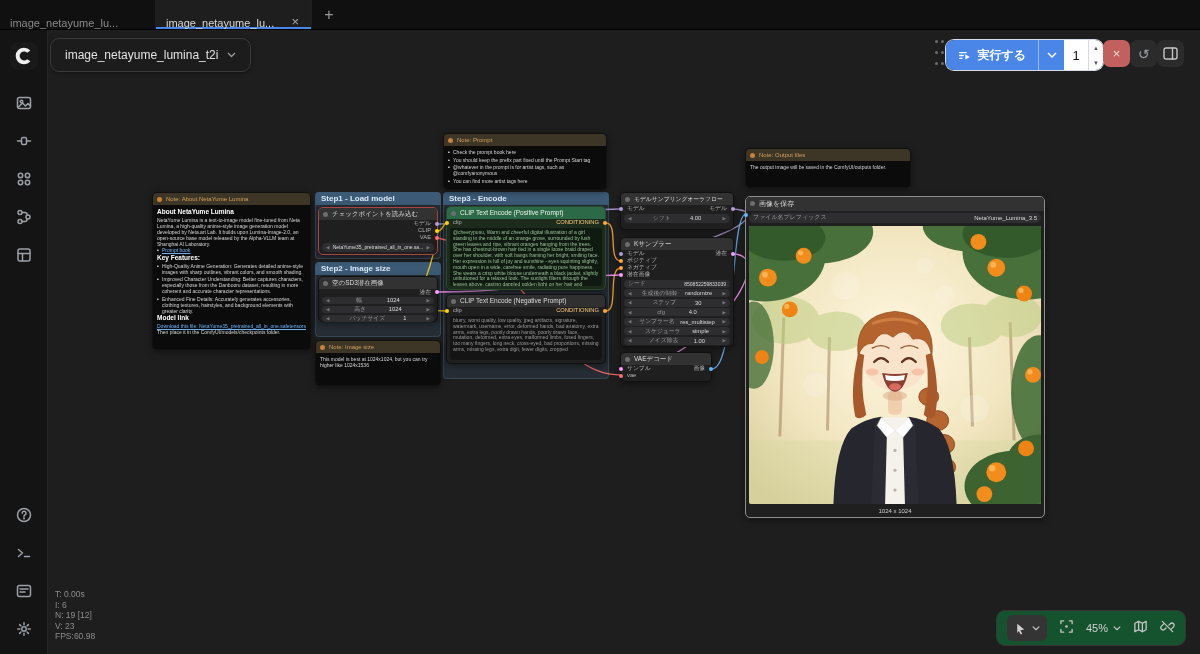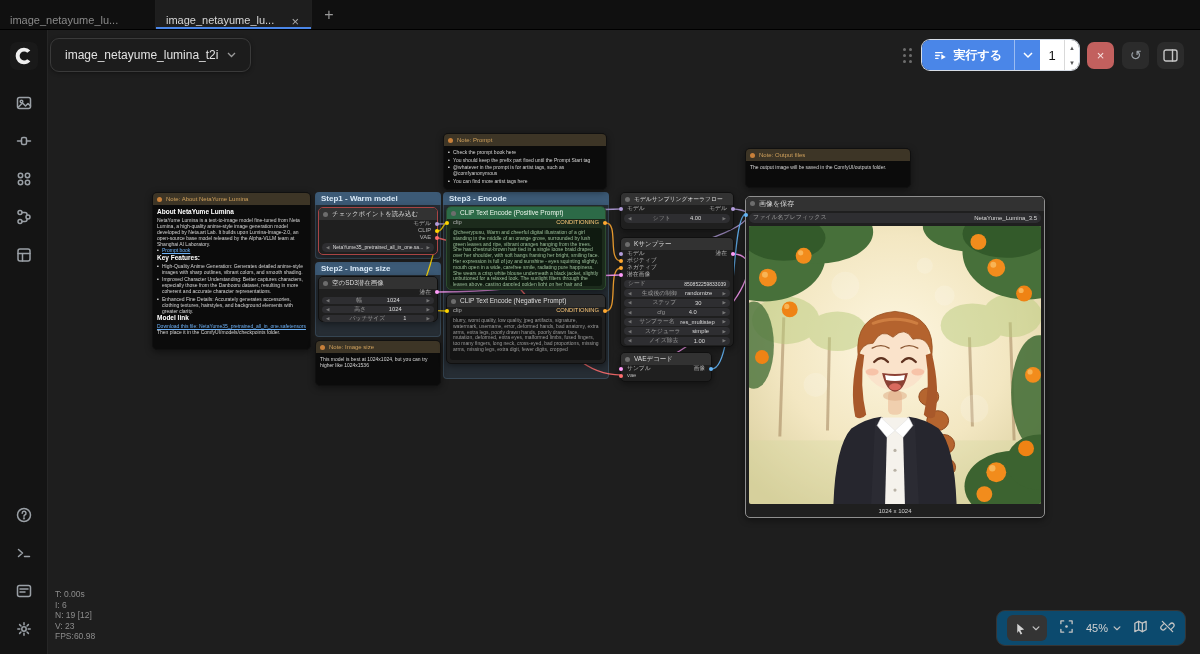--- a/index.html
+++ b/index.html
@@ -2,21 +2,21 @@
 <html><head>
 <meta charset="utf-8">
 <style>
   *{margin:0;padding:0;box-sizing:border-box}
   html,body{width:1200px;height:654px;overflow:hidden;background:#1e1e1e;
     font-family:"Liberation Sans","DejaVu Sans",sans-serif;position:relative;color:#ccc}
 
   
   .tabbar{position:absolute;top:0;left:0;right:0;height:30px;background:#101010;
     display:flex;align-items:stretch;border-bottom:1px solid #000;z-index:20}
-  .tab{width:156px;display:flex;align-items:flex-start;gap:8px;padding:14px 10px;
+  .tab{width:156px;display:flex;align-items:flex-end;gap:8px;padding:0 10px;
     font-size:11px;color:#8a8a8a;border-right:1px solid #1f1f1f;white-space:nowrap;overflow:hidden}
   .tab .tlabel{flex:1;overflow:hidden;text-overflow:ellipsis}
   .tab.active{background:#1e1e1e;color:#d8d8d8;box-shadow:inset 0 -2px 0 #4a86e8}
   .tab .close{font-size:13px;color:#aaa;padding:0 2px}
   .newtab{width:34px;display:flex;align-items:center;justify-content:center;
     font-size:16px;color:#999}
 
   
   .sidebar{position:absolute;top:30px;left:0;bottom:0;width:48px;background:#141414;
     border-right:1px solid #262626;display:flex;flex-direction:column;align-items:center;z-index:20}
@@ -30,21 +30,21 @@
 
   
   .canvas-bg{position:absolute;top:30px;left:48px;right:0;bottom:0;background:#1e1e1e;z-index:0}
   svg.wires{position:absolute;top:0;left:0;width:1200px;height:654px;z-index:2;pointer-events:none}
   svg.wires path{fill:none;stroke-width:1.3;opacity:.9}
 
   
   .wf-pill{position:absolute;left:50px;top:38px;height:34px;z-index:15;background:#1c1c1c;
     border:1px solid #3a3a3a;border-radius:9px;display:flex;align-items:center;gap:9px;
     padding:0 14px;font-size:12px;color:#e2e2e2;box-shadow:0 1px 4px rgba(0,0,0,.4)}
-  .top-right{position:absolute;right:16px;top:40px;z-index:15;display:flex;align-items:center;gap:8px}
+  .top-right{position:absolute;right:16px;top:40px;z-index:15;display:flex;gap:0}
   .grip{display:grid;grid-template-columns:3px 3px;gap:3px;margin-right:2px}
   .grip i{width:3px;height:3px;border-radius:50%;background:#6d6d6d}
   .run-group{display:flex;align-items:stretch;height:30px;border-radius:8px;overflow:hidden;
     box-shadow:0 0 0 1px #d7dde6}
   .run-main{background:#4a86e8;color:#fff;display:flex;align-items:center;gap:6px;
     padding:0 12px;font-size:12px;font-weight:bold}
   .run-chev{background:#4a86e8;border-left:1px solid rgba(255,255,255,.45);width:26px;
     display:flex;align-items:center;justify-content:center}
   .run-count{background:#fff;color:#111;display:flex;align-items:stretch}
   .run-count .num{width:24px;display:flex;align-items:center;justify-content:center;font-size:13px}
@@ -52,21 +52,21 @@
   .stepper span{flex:1;display:flex;align-items:center;justify-content:center;font-size:6px;color:#555}
   .icon-btn{width:27px;height:27px;border-radius:7px;background:#2b2b2b;display:flex;
     align-items:center;justify-content:center;color:#c6c6c6}
   .icon-btn.red{background:#c2605e;color:#f7e2e0;font-size:13px}
   .icon-btn svg{stroke:#c6c6c6;fill:none;stroke-width:1.4;stroke-linecap:round;stroke-linejoin:round}
 
   
   .stats{position:absolute;left:55px;top:589px;z-index:5;font-size:8.5px;line-height:10.6px;color:#8d8d8d}
 
   
-  .zoombar{position:absolute;right:14px;bottom:8px;height:36px;z-index:15;background:#0c4a6e;
+  .zoombar{position:absolute;right:14px;bottom:8px;height:36px;z-index:15;background:#14532d;
     border:1px solid #353535;border-radius:9px;display:flex;align-items:center;gap:12px;padding:0 10px}
   .zoombar svg{stroke:#c4c4c4;fill:none;stroke-width:1.4;stroke-linecap:round;stroke-linejoin:round}
   .tool-seg{height:26px;background:#343434;border-radius:6px;display:flex;align-items:center;
     gap:5px;padding:0 7px}
   .zoom-val{display:flex;align-items:center;gap:5px;font-size:11px;color:#d2d2d2}
 
   
   .wf-group{position:absolute;z-index:1;border-radius:4px}
   .wf-group-h{font-size:8px;font-weight:bold;color:#d9e9f7;background:#3c5a76;
     padding:2px 6px;border-radius:4px 4px 0 0;white-space:nowrap;overflow:hidden}
@@ -263,21 +263,21 @@
   </div>
   <div class="icon-btn">
     <svg width="15" height="13" viewBox="0 0 15 13">
       <rect x="1" y="1" width="13" height="11" rx="2"></rect>
         <path d="M9.5 1v11"></path>
     </svg>
   </div>
 </div>
 
 <div class="wf-group" style="left:315px;top:192px;width:126px">
-  <div class="wf-group-h">Step1 - Warm model</div>
+  <div class="wf-group-h">Step1 - Load model</div>
   <div class="wf-group-b" style="height:54px"></div>
 </div>
 <div class="wf-group" style="left:315px;top:262px;width:126px">
   <div class="wf-group-h">Step2 - Image size</div>
   <div class="wf-group-b" style="height:62px"></div>
 </div>
 <div class="wf-group" style="left:443px;top:192px;width:166px">
   <div class="wf-group-h">Step3 - Encode</div>
   <div class="wf-group-b" style="height:174px"></div>
 </div>

